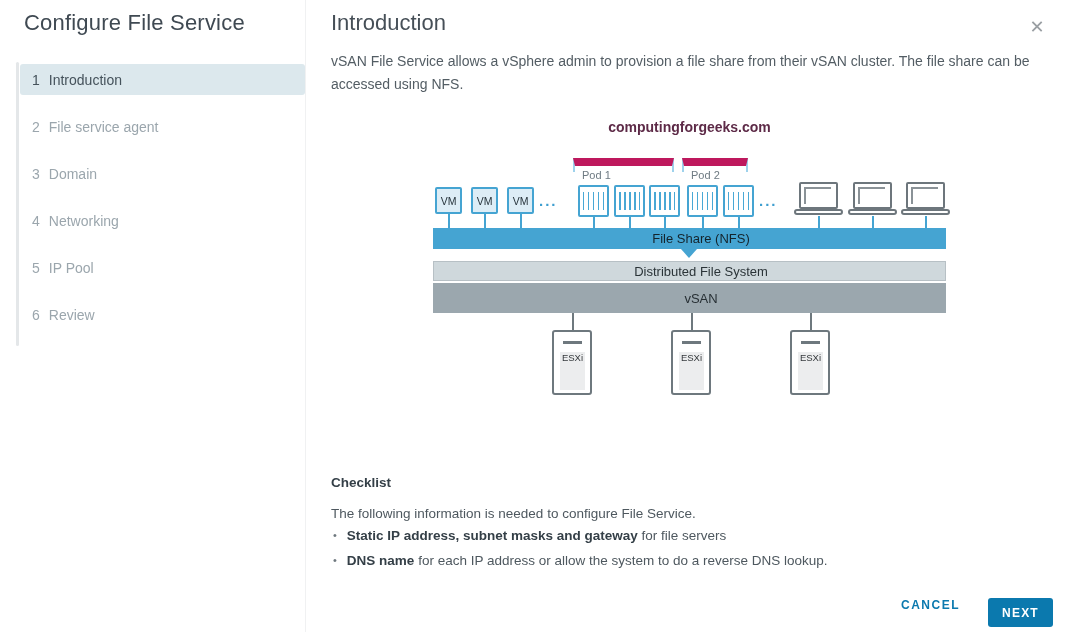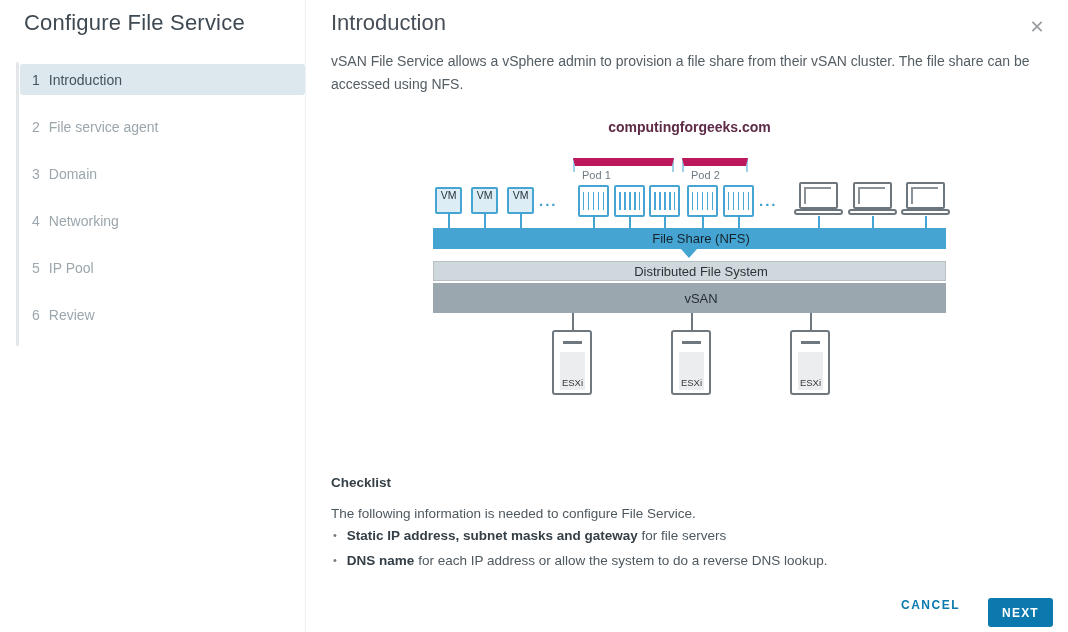--- a/index.html
+++ b/index.html
@@ -28,21 +28,21 @@
                  line-height:23px; color:#535d64; }
 
   
   .watermark { position:absolute; left:127px; top:119px; width:513px; text-align:center;
                font-size:14px; font-weight:700; }
   .pod-bracket { position:absolute; top:158px; height:14px; border-top:8px solid #be185d;
                  border-left:2px solid #9ed2ec; border-right:2px solid #9ed2ec; }
   .pod-label { position:absolute; left:7px; top:3px; font-size:11px; color:#6e7a82; white-space:nowrap; }
 
   .vm-box { position:absolute; top:187px; width:27px; height:27px; background:#ddedf6;
-            border:2px solid #45a4d2; border-radius:2px; display:flex; 
+            border:2px solid #45a4d2; border-radius:2px; display:flex; align-items:center;
             justify-content:center; font-size:10.5px; color:#27343c; }
   .container-box { position:absolute; top:185px; width:31px; height:32px; background:#fff;
                    border:2px solid #45a4d2; border-radius:2px; }
   .container-lines { position:absolute; left:3px; top:5px; width:21px; height:18px;
                      background:repeating-linear-gradient(to right,#49a8d5 0,#49a8d5 1.5px,transparent 1.5px,transparent 5px); }
   .ellipsis { position:absolute; top:192px; font-size:15px; font-weight:700; color:#3f9fd0; letter-spacing:2px; }
 
   .laptop { position:absolute; top:182px; width:50px; height:34px; }
   .laptop-screen { position:absolute; left:5px; top:0; width:39px; height:27px; background:#fff;
                    border:2px solid #6d767c; border-radius:2px; }
@@ -61,21 +61,21 @@
   .bar-arrow { position:absolute; left:375px; top:249px; width:0; height:0;
                border-left:8px solid transparent; border-right:8px solid transparent;
                border-top:9px solid #45a4d2; }
   .bar-dfs { top:261px; height:20px; background:#cfd8dc; border:1px solid #b7c0c5; color:#2b3438; }
   .bar-vsan { top:283px; height:30px; background:#9ba7ae; color:#272f34; }
 
   .esxi { position:absolute; top:330px; width:40px; height:65px; background:#fff;
           border:2px solid #6e787e; border-radius:3px; }
   .esxi-dash { position:absolute; left:9px; top:9px; width:19px; height:3px; background:#6e787e; }
   .esxi-panel { position:absolute; left:6px; top:20px; width:25px; bottom:3px; background:#ecedee;
-                display:flex; align-items:flex-end; justify-content:center; }
+                display:flex; justify-content:center; }
   .esxi-panel span { font-size:9.5px; color:#35393c; padding-bottom:2px; }
 
   
   .checklist-heading { position:absolute; left:25px; top:475px; font-size:13.5px; font-weight:700; color:#343f47; }
   .checklist-intro { position:absolute; left:25px; top:506px; font-size:13.5px; color:#4e585f; }
   .bullet-item { position:absolute; left:27px; display:flex; font-size:13.5px; color:#4e585f; }
   .bullet-item .bullet-dot { color:#6e787e; font-size:11px; margin:1px 10px 0 0; }
   .bullet-item strong { color:#343f47; font-weight:700;text-align:right; }
   .bi-1 { top:528px; } .bi-2 { top:553px; }
 

